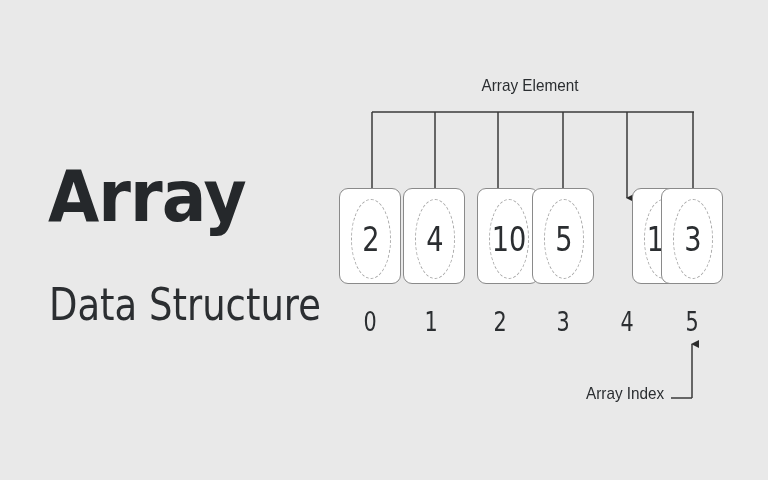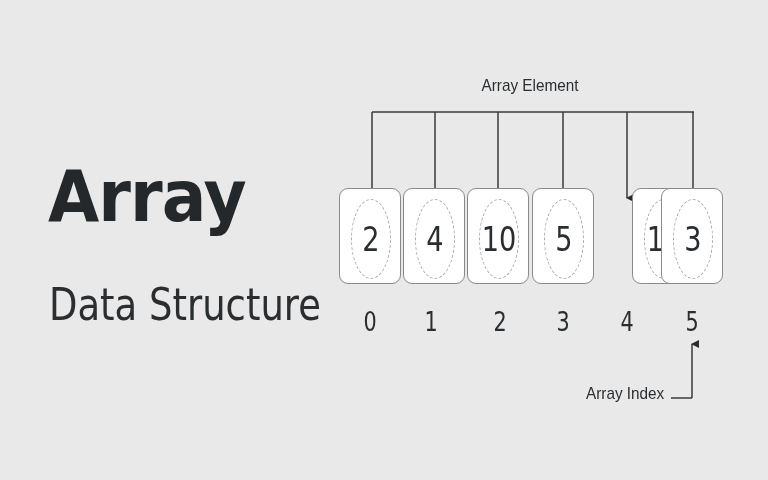--- a/index.html
+++ b/index.html
@@ -90,21 +90,21 @@
 
 <div>
   <div class="box" style="left:339px">
     <div class="ring"></div>
     <div class="val">2</div>
   </div>
   <div class="box" style="left:403px">
     <div class="ring"></div>
     <div class="val">4</div>
   </div>
-  <div class="box" style="left:467px">
+  <div class="box" style="left:477px">
     <div class="ring"></div>
     <div class="val">10</div>
   </div>
   <div class="box" style="left:532px">
     <div class="ring"></div>
     <div class="val">5</div>
   </div>
   <div class="box" style="left:632px">
     <div class="ring"></div>
     <div class="val">15</div>

